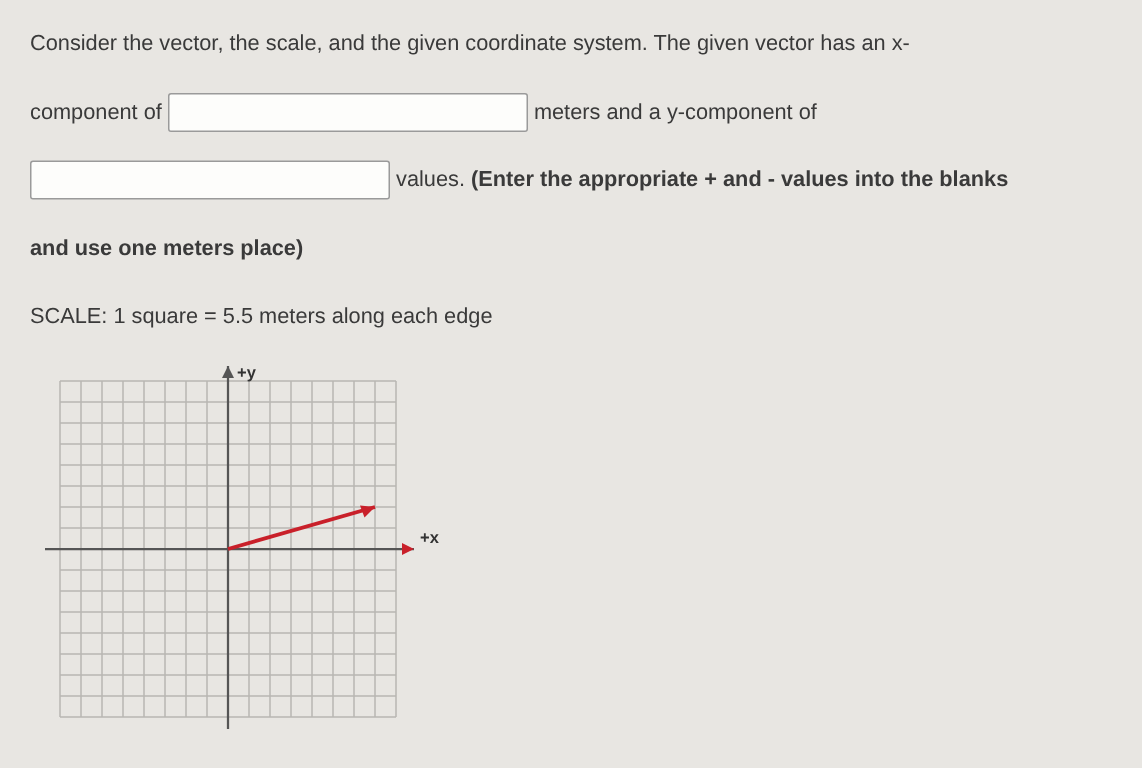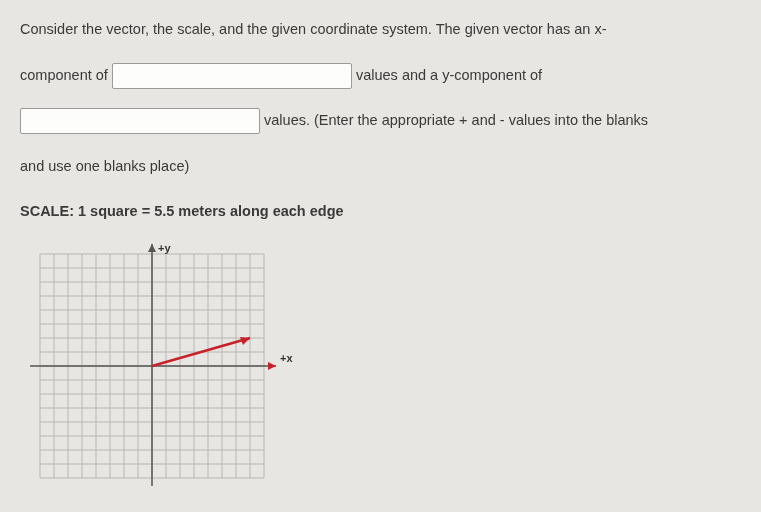--- a/index.html
+++ b/index.html
@@ -19,23 +19,23 @@
     display: inline-block;
     width: 240px;
     height: 26px;
     border: 1px solid #9a9a9a;
     background: #fdfdfb;
     border-radius: 2px;
     vertical-align: middle;
     padding: 2px 6px;
     font-size: 14px;
   }
-  .bold { font-weight: normal; }
+  .bold { font-weight: bold; }
   .para { margin-bottom: 18px; }
-  .scale-line { margin-top: 6px; margin-bottom: 10px; font-weight: bold; }
+  .scale-line { margin-top: 6px; margin-bottom: 10px; }
   .chart-wrap {
     width: 310px;
     height: 260px;
     position: relative;
   }
   svg { display:block; }
   .grid-line { stroke: #b8b6b2; stroke-width: 1; }
   .axis-line { stroke: #555; stroke-width: 1.5; }
   .vector-line { stroke: #c9202a; stroke-width: 2.5; }
   .vector-head { fill: #c9202a; }
@@ -44,31 +44,31 @@
 </head>
 <body>
 
 <div class="para">
   <span class="problem-text">Consider the vector, the scale, and the given coordinate system. The given vector has an x-</span>
 </div>
 
 <div class="para">
   <span class="problem-text">component of</span>
   <input type="text" class="text-input" value="" style="">
-  <span class="problem-text">values and a y-component of</span>
+  <span class="problem-text">meters and a y-component of</span>
 </div>
 
 <div class="para">
   <input type="text" class="text-input" value="" style="">
   <span class="problem-text">values.</span>
   <span class="problem-text bold">(Enter the appropriate + and - values into the blanks</span>
 </div>
 
 <div class="para">
-  <span class="problem-text bold">and use one blanks place)</span>
+  <span class="problem-text bold">and use one meters place)</span>
 </div>
 
 <div class="scale-line">SCALE: 1 square = 5.5 meters along each edge</div>
 
 <div class="chart-wrap">
   <svg width="310" height="250" viewBox="0 0 310 250">
     <g transform="translate(20,18)">
 
       <line class="grid-line" x1="0" y1="0" x2="0" y2="224"></line>
       <line class="grid-line" x1="14" y1="0" x2="14" y2="224"></line>

